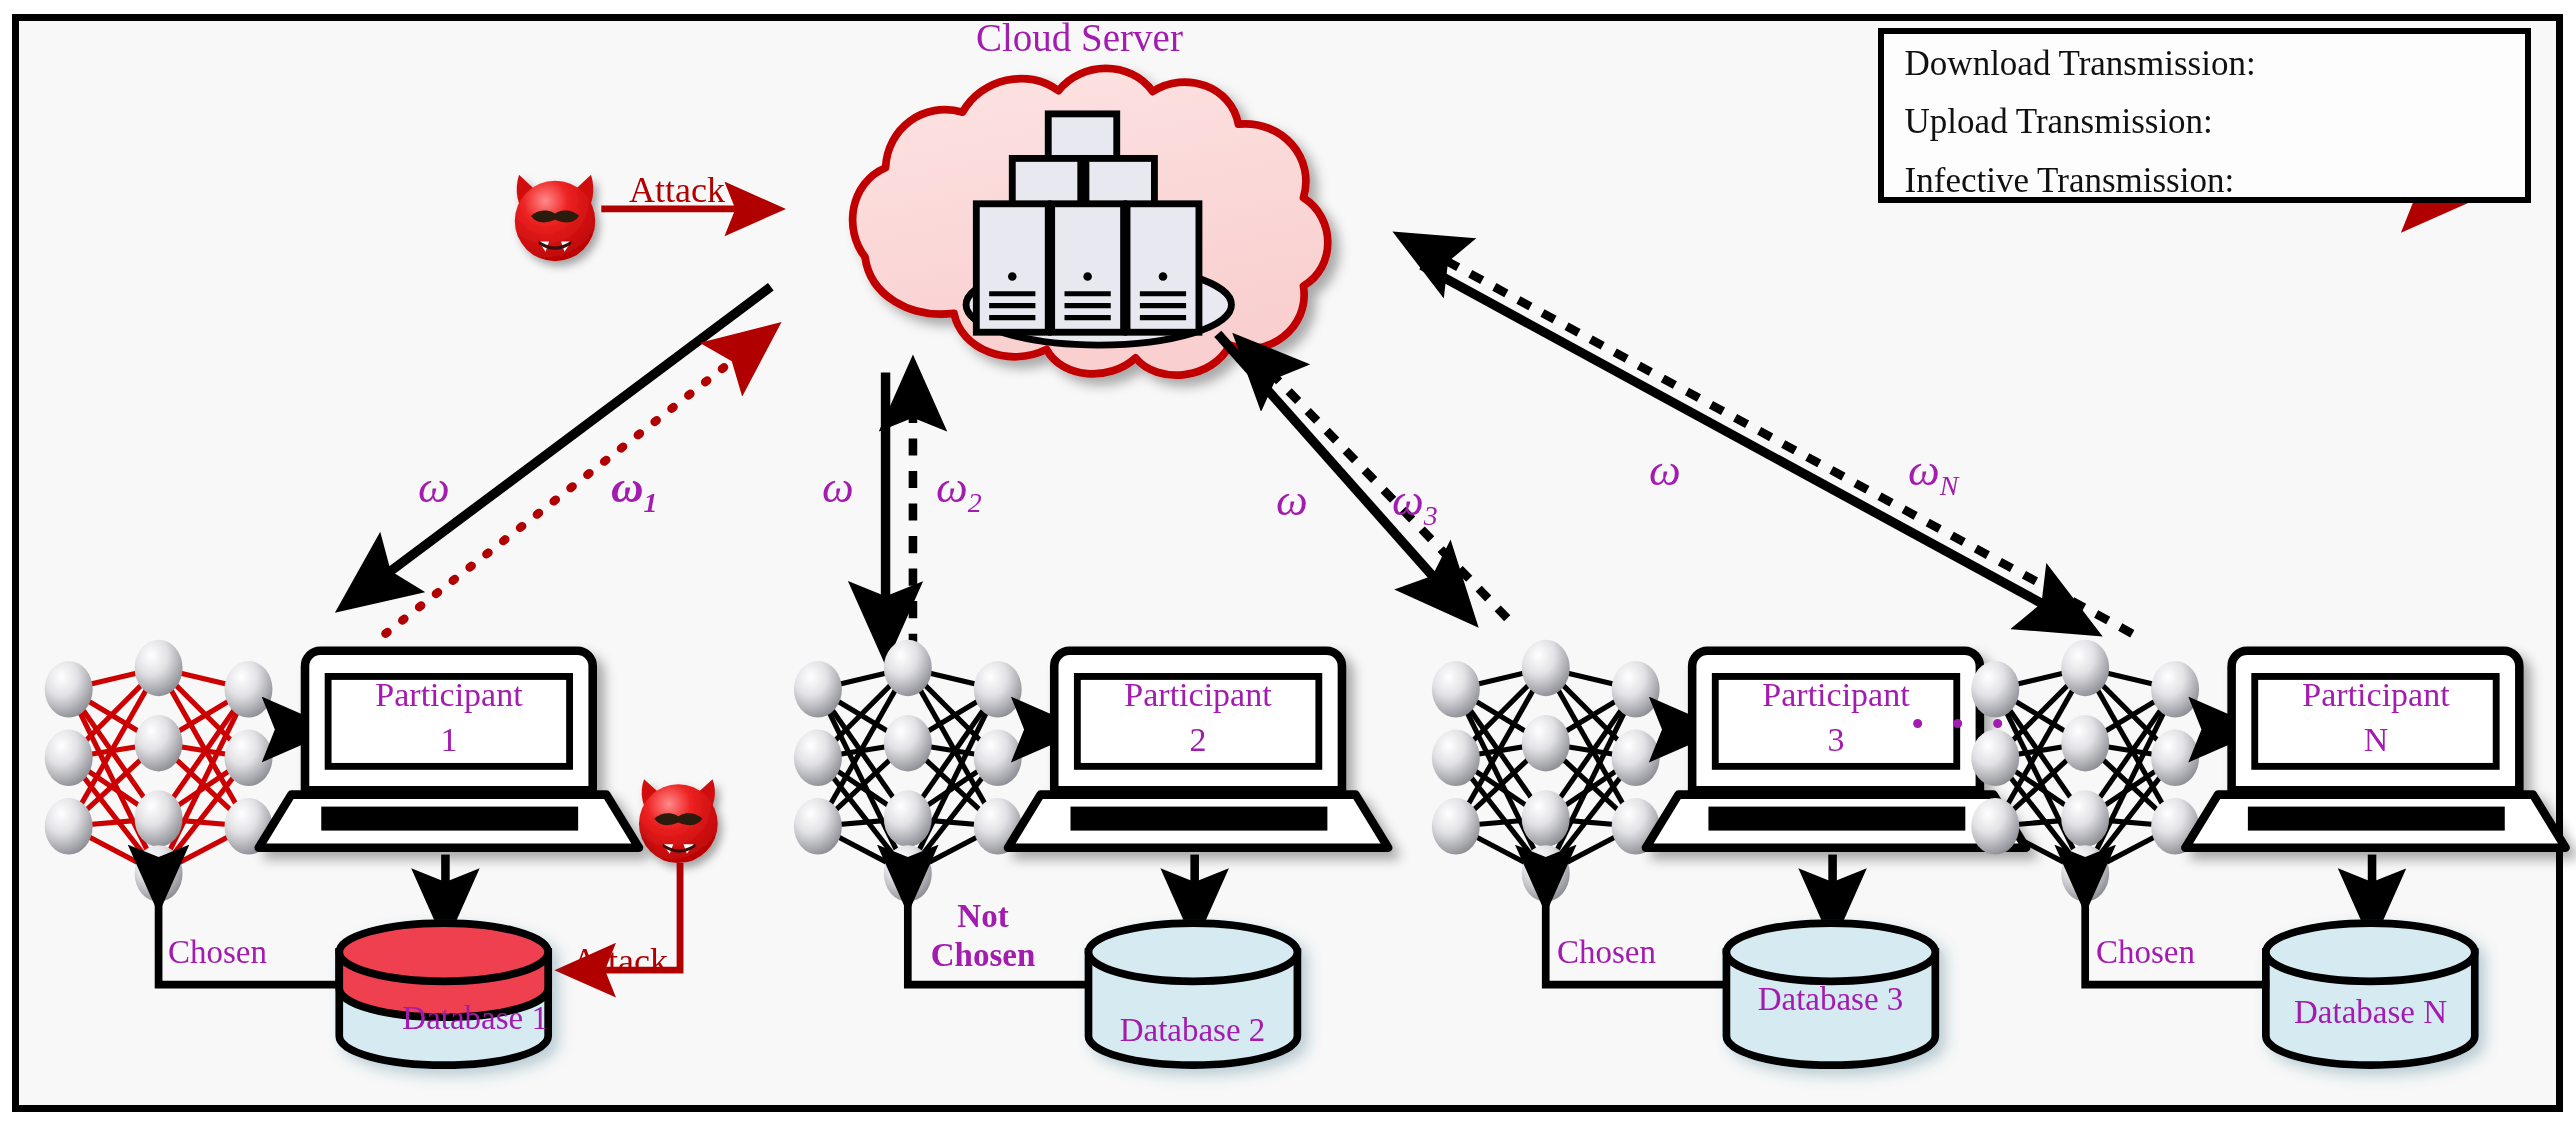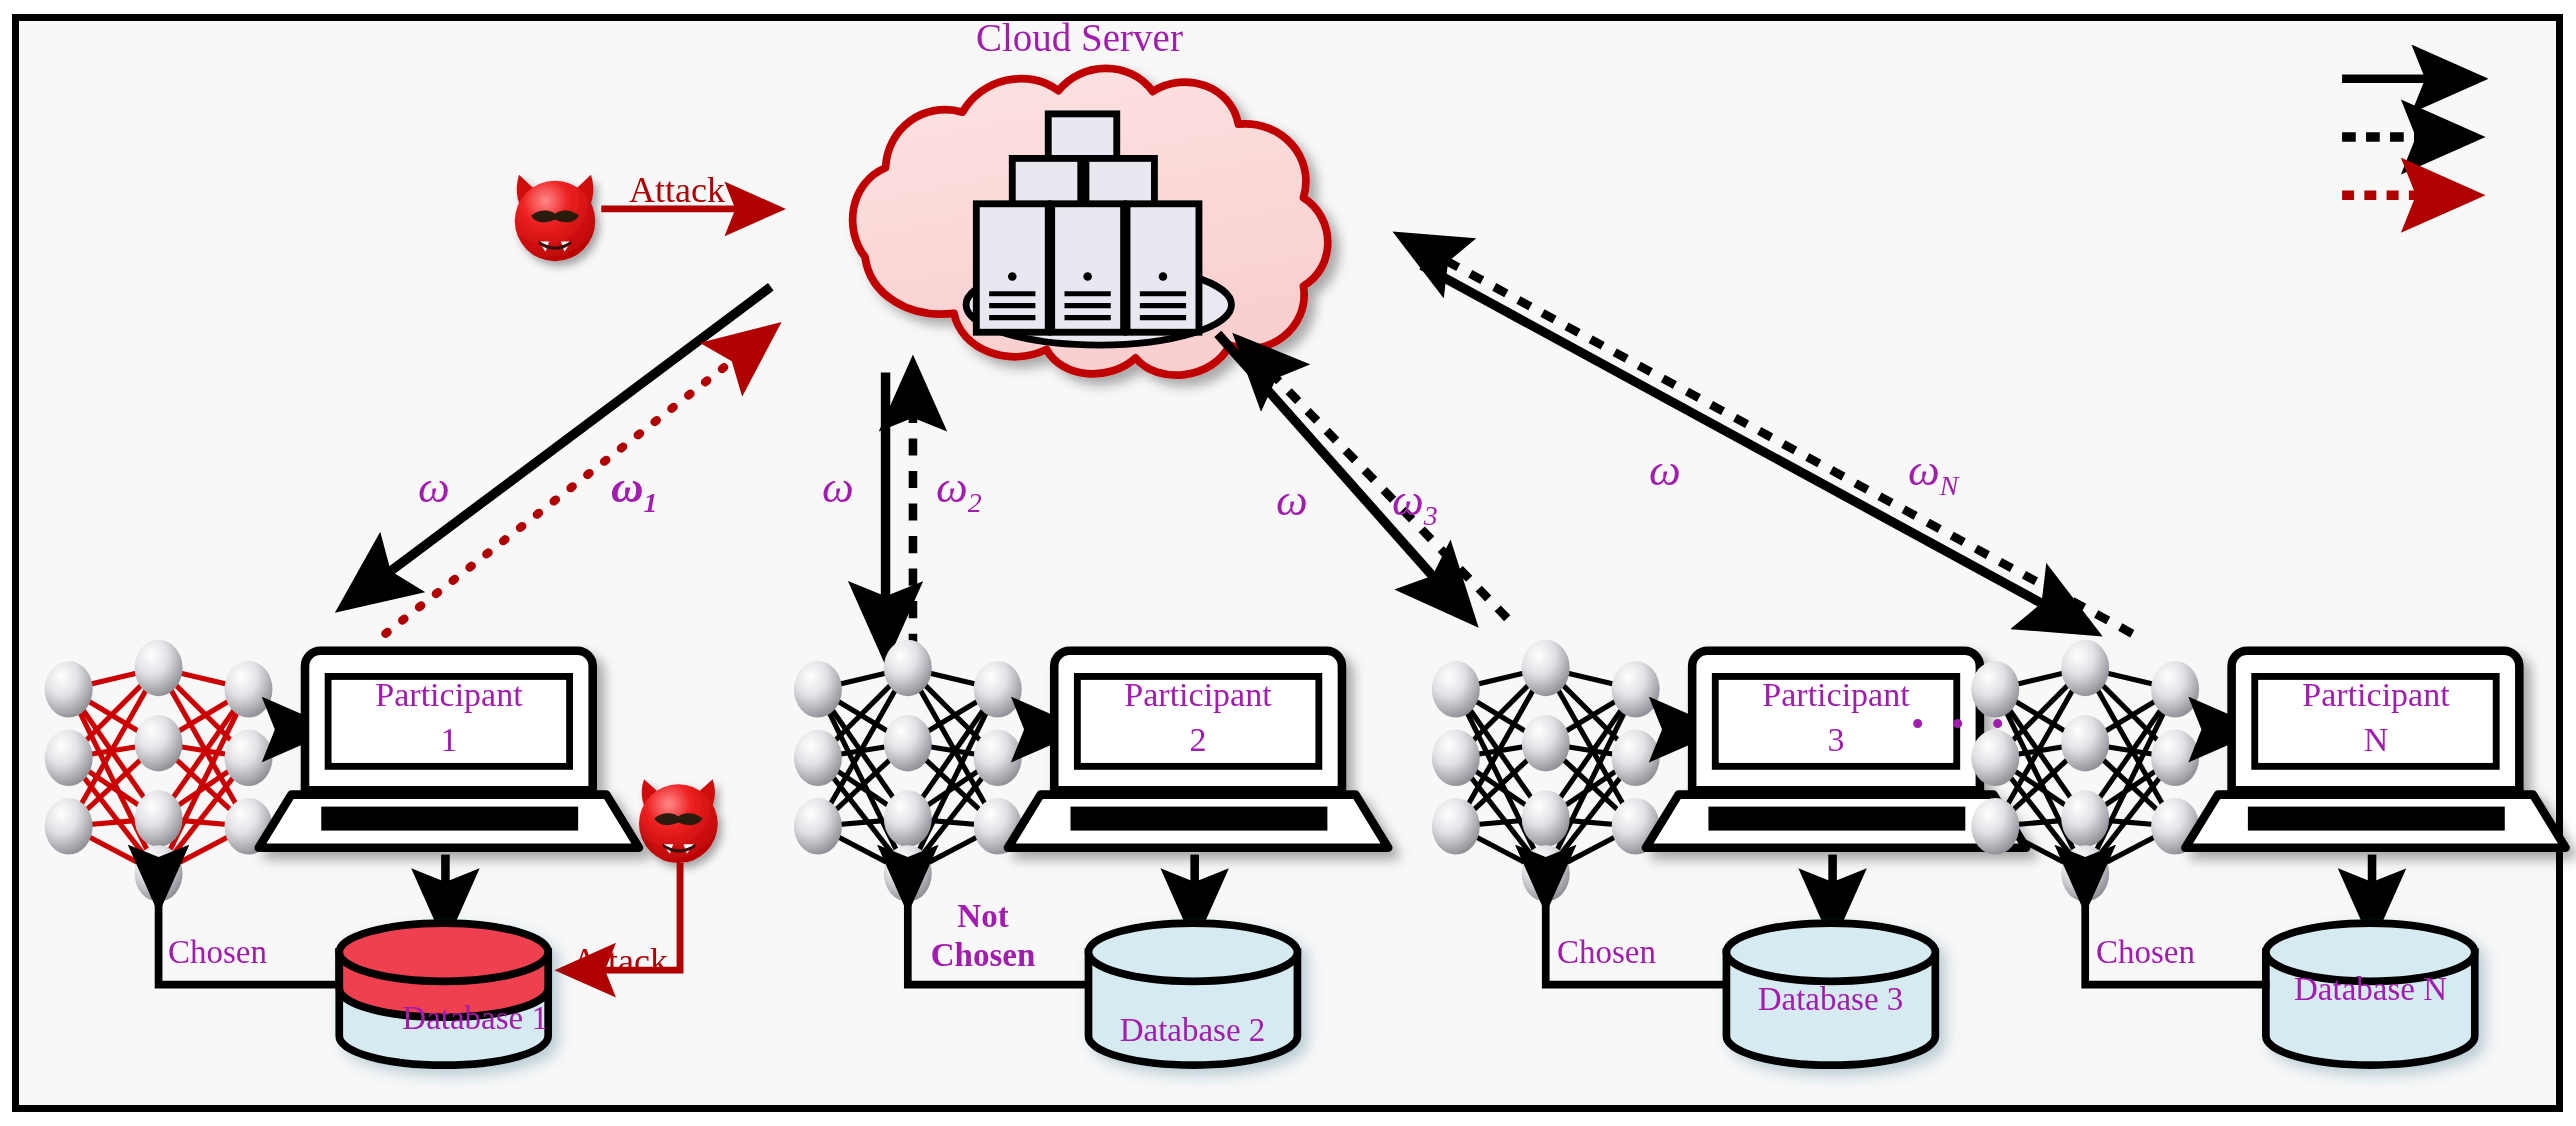--- a/index.html
+++ b/index.html
@@ -401,26 +401,37 @@
     <div>3</div>
   </div>
   <div class="txt serif" style="left:2268px;top:672px;width:216px;text-align:center;font-size:34px;line-height:45px;">
     <div>Participant</div>
     <div>N</div>
   </div>
 
   <div class="txt serif" style="left:339px;top:1000px;width:209px;text-align:right;font-size:33px;">Database 1</div>
   <div class="txt serif" style="left:1088px;top:1012px;width:209px;text-align:center;font-size:33px;">Database 2</div>
   <div class="txt serif" style="left:1726px;top:981px;width:209px;text-align:center;font-size:33px;">Database 3</div>
-  <div class="txt serif" style="left:2266px;top:971px;width:209px;text-align:center;font-size:33px;">Database N</div>
+  <div class="txt serif" style="left:2266px;top:994px;width:209px;text-align:center;font-size:33px;">Database N</div>
 
   <div class="txt serif" style="left:168px;top:933px;font-size:33px;line-height:39px;">Chosen</div>
   <div class="txt serif" style="left:919px;top:897px;font-size:33px;line-height:39px;text-align:center;width:128px;font-weight:bold;">
     <div>Not</div>
     <div>Chosen</div>
   </div>
   <div class="txt serif" style="left:1557px;top:933px;font-size:33px;line-height:39px;">Chosen</div>
   <div class="txt serif" style="left:2096px;top:933px;font-size:33px;line-height:39px;">Chosen</div>
 
   <div class="txt serif" style="left:1911px;top:702px;font-size:38px;letter-spacing:8.6px;">• • •</div>
 
+  <div class="legend-box">
+    <div class="legend-row" style="top:5.1px;">
+      <span class="legend-label">Download Transmission:</span>
+    </div>
+    <div class="legend-row" style="top:63px;">
+      <span class="legend-label">Upload Transmission:</span>
+    </div>
+    <div class="legend-row" style="top:122px;">
+      <span class="legend-label">Infective Transmission:</span>
+    </div>
+  </div>
 </div>
 
 
 </body></html>

